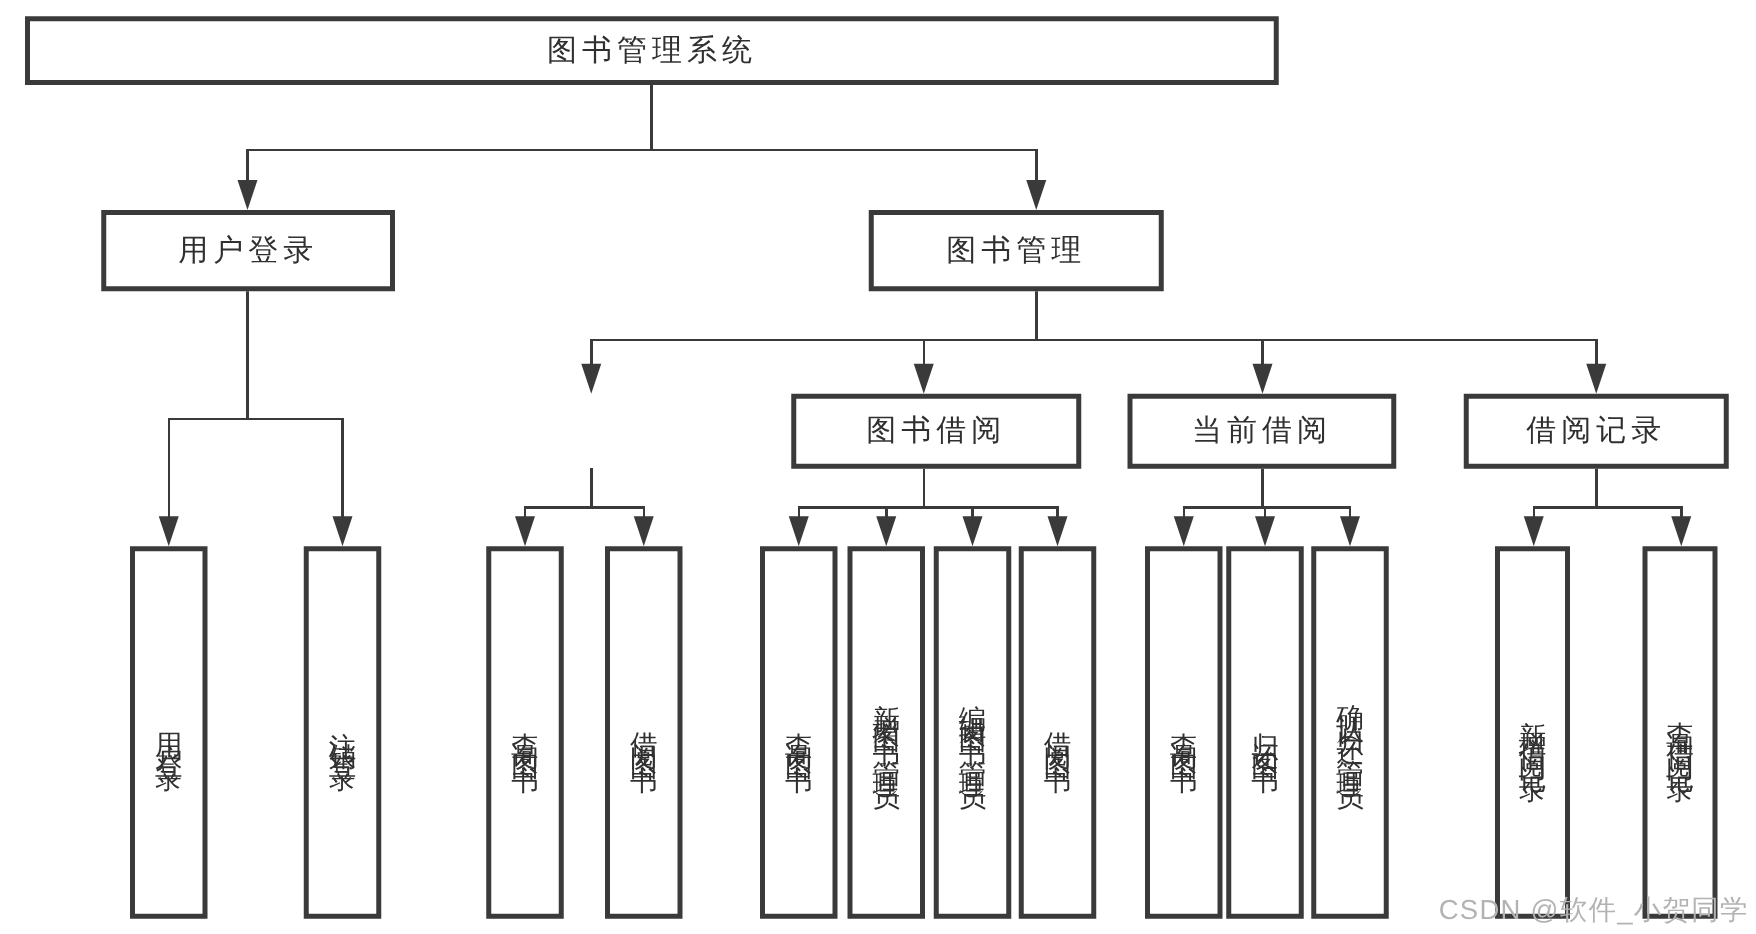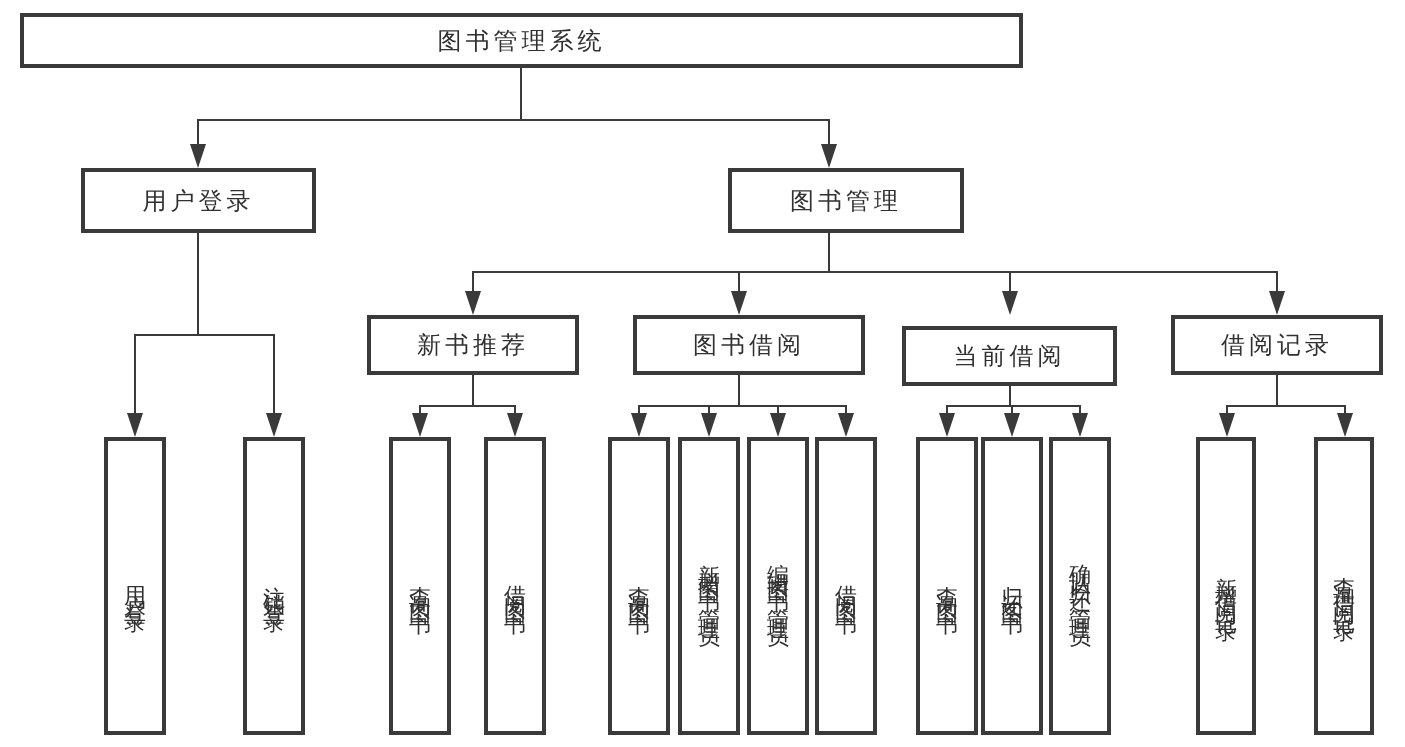--- a/index.html
+++ b/index.html
@@ -105,36 +105,34 @@
       <polygon points="1012,437 1004,413 1020,413" fill="#3a3a3a"></polygon>
       <line x1="1080" y1="405" x2="1080" y2="419" stroke="#3a3a3a" stroke-width="2"></line>
       <polygon points="1080,437 1072,413 1088,413" fill="#3a3a3a"></polygon>
       <line x1="1277" y1="374" x2="1277" y2="407" stroke="#3a3a3a" stroke-width="2"></line>
       <line x1="1227" y1="406" x2="1345" y2="406" stroke="#3a3a3a" stroke-width="2"></line>
       <line x1="1227" y1="405" x2="1227" y2="419" stroke="#3a3a3a" stroke-width="2"></line>
       <polygon points="1227,437 1219,413 1235,413" fill="#3a3a3a"></polygon>
       <line x1="1345" y1="405" x2="1345" y2="419" stroke="#3a3a3a" stroke-width="2"></line>
       <polygon points="1345,437 1337,413 1353,413" fill="#3a3a3a"></polygon>
     </svg>
+  <div id="watermark">CSDN @软件_小贺同学</div>
 <div class="node" style="left: 20px; top: 13px; width: 1003px; height: 55px; border-color: rgb(58, 58, 58); background: rgb(255, 255, 255); color: rgb(48, 48, 48);">
       <span class="node-label">图书管理系统</span>
     </div>
     <div class="node" style="left: 81px; top: 168px; width: 235px; height: 65px; border-color: rgb(58, 58, 58); background: rgb(255, 255, 255); color: rgb(48, 48, 48);">
       <span class="node-label">用户登录</span>
     </div>
-    <div class="node" style="left: 728px; top: 168px; width: 236px; height: 65px; border-color: rgb(58, 58, 58); background: rgb(255, 255, 255); color: rgb(48, 48, 48);">
+    <div class="node" style="left: 695px; top: 168px; width: 236px; height: 65px; border-color: rgb(58, 58, 58); background: rgb(255, 255, 255); color: rgb(48, 48, 48);">
       <span class="node-label">图书管理</span>
-    </div>
-    <div class="node" style="left: 367px; top: 315px; width: 212px; height: 60px; border-color: rgb(58, 58, 58); background: rgb(255, 255, 255); color: rgb(48, 48, 48);">
-      <span class="node-label">新书推荐</span>
     </div>
     <div class="node" style="left: 633px; top: 315px; width: 232px; height: 60px; border-color: rgb(58, 58, 58); background: rgb(255, 255, 255); color: rgb(48, 48, 48);">
       <span class="node-label">图书借阅</span>
     </div>
-    <div class="node" style="left: 902px; top: 326px; width: 215px; height: 60px; border-color: rgb(58, 58, 58); background: rgb(255, 255, 255); color: rgb(48, 48, 48);">
+    <div class="node" style="left: 902px; top: 315px; width: 215px; height: 60px; border-color: rgb(58, 58, 58); background: rgb(255, 255, 255); color: rgb(48, 48, 48);">
       <span class="node-label">当前借阅</span>
     </div>
     <div class="node" style="left: 1171px; top: 315px; width: 212px; height: 60px; border-color: rgb(58, 58, 58); background: rgb(255, 255, 255); color: rgb(48, 48, 48);">
       <span class="node-label">借阅记录</span>
     </div>
     <div class="node vertical" style="left: 104px; top: 437px; width: 62px; height: 298px; border-color: rgb(58, 58, 58); background: rgb(255, 255, 255); color: rgb(48, 48, 48);">
       <span class="node-label">用户登录</span>
     </div>
     <div class="node vertical" style="left: 243px; top: 437px; width: 62px; height: 298px; border-color: rgb(58, 58, 58); background: rgb(255, 255, 255); color: rgb(48, 48, 48);">
       <span class="node-label">注销登录</span>

